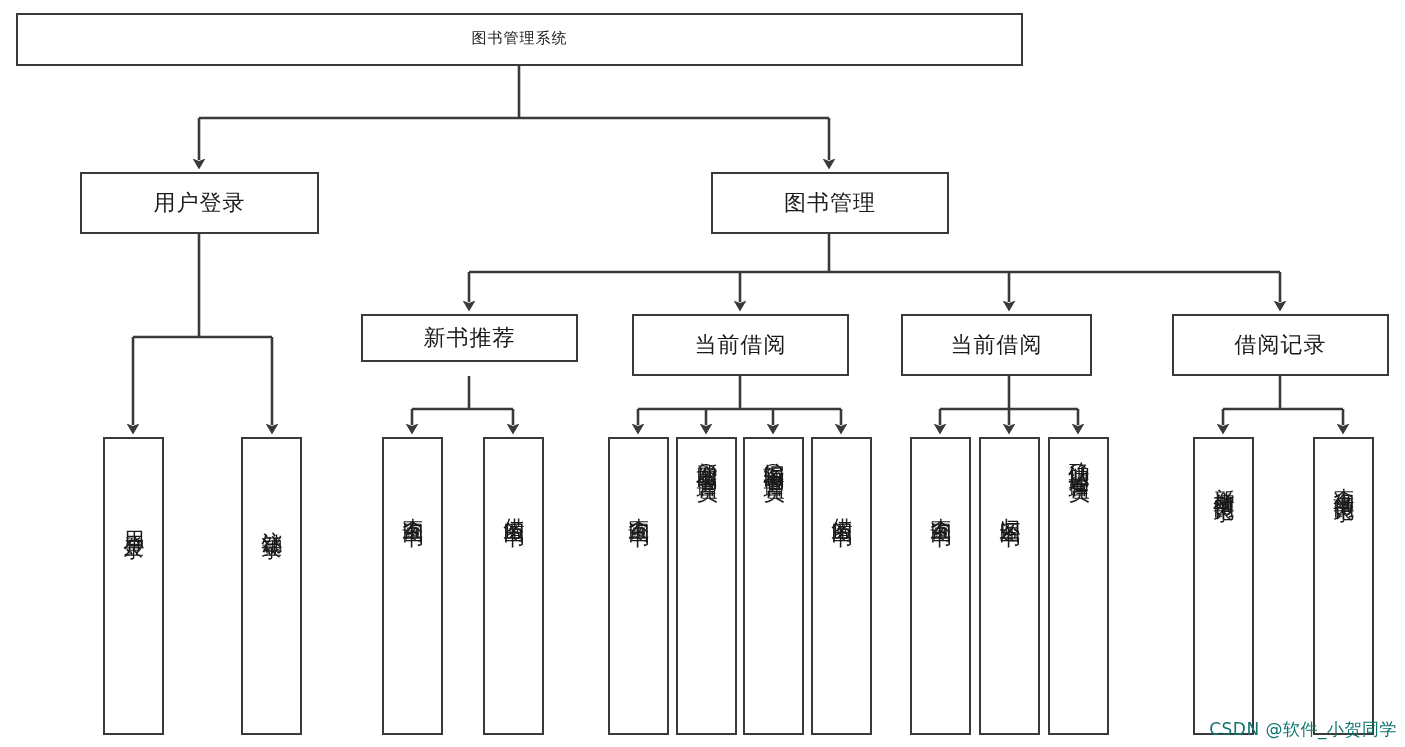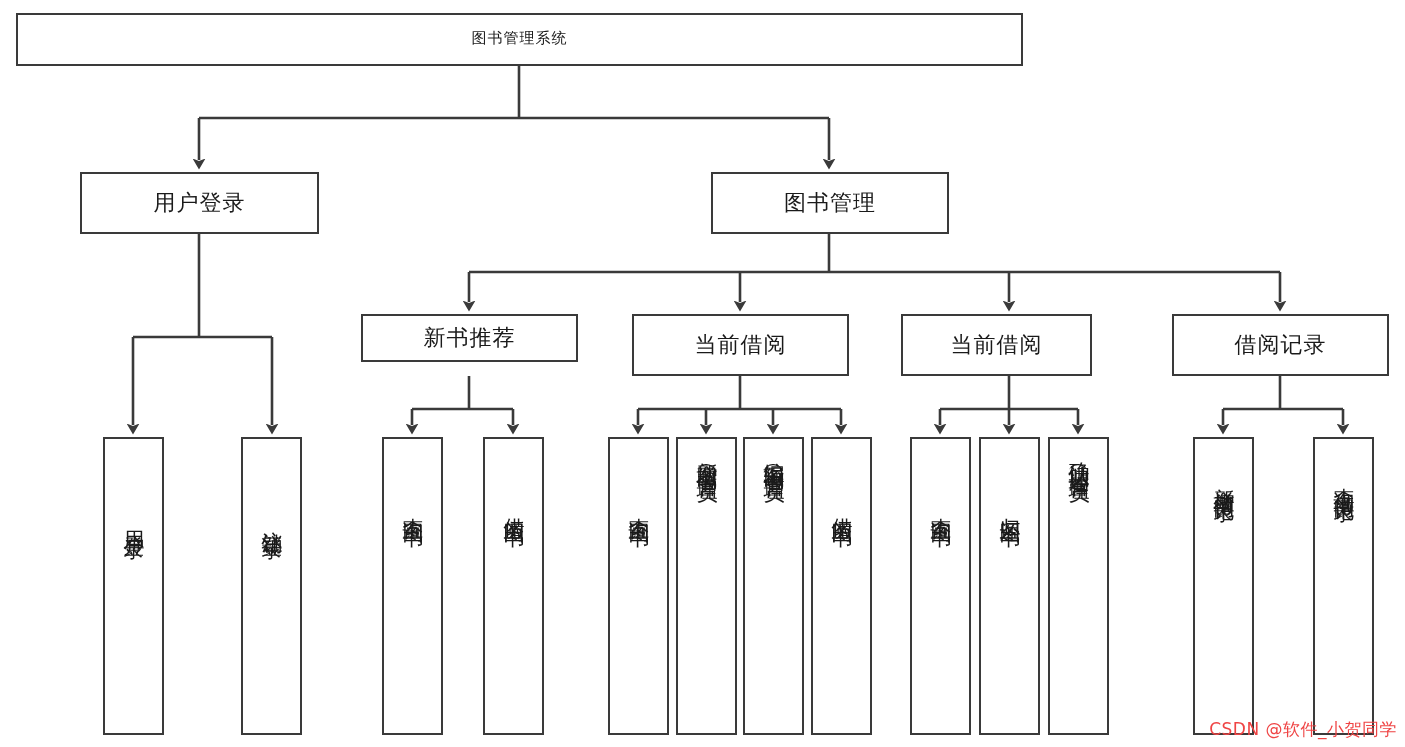--- a/index.html
+++ b/index.html
@@ -47,21 +47,21 @@
     font-size:21px;
     letter-spacing:3px;
     line-height:1;
   }
 
   #watermark{
     position:absolute;
     right:8px;
     bottom:6px;
     font-size:17px;
-    color:#ef4444;
+    color:#0f766e;
     letter-spacing:.5px;
     white-space:nowrap;
     user-select:none;
   }
 </style>
 </head>
 <body>
 
 <div id="diagram">
 

